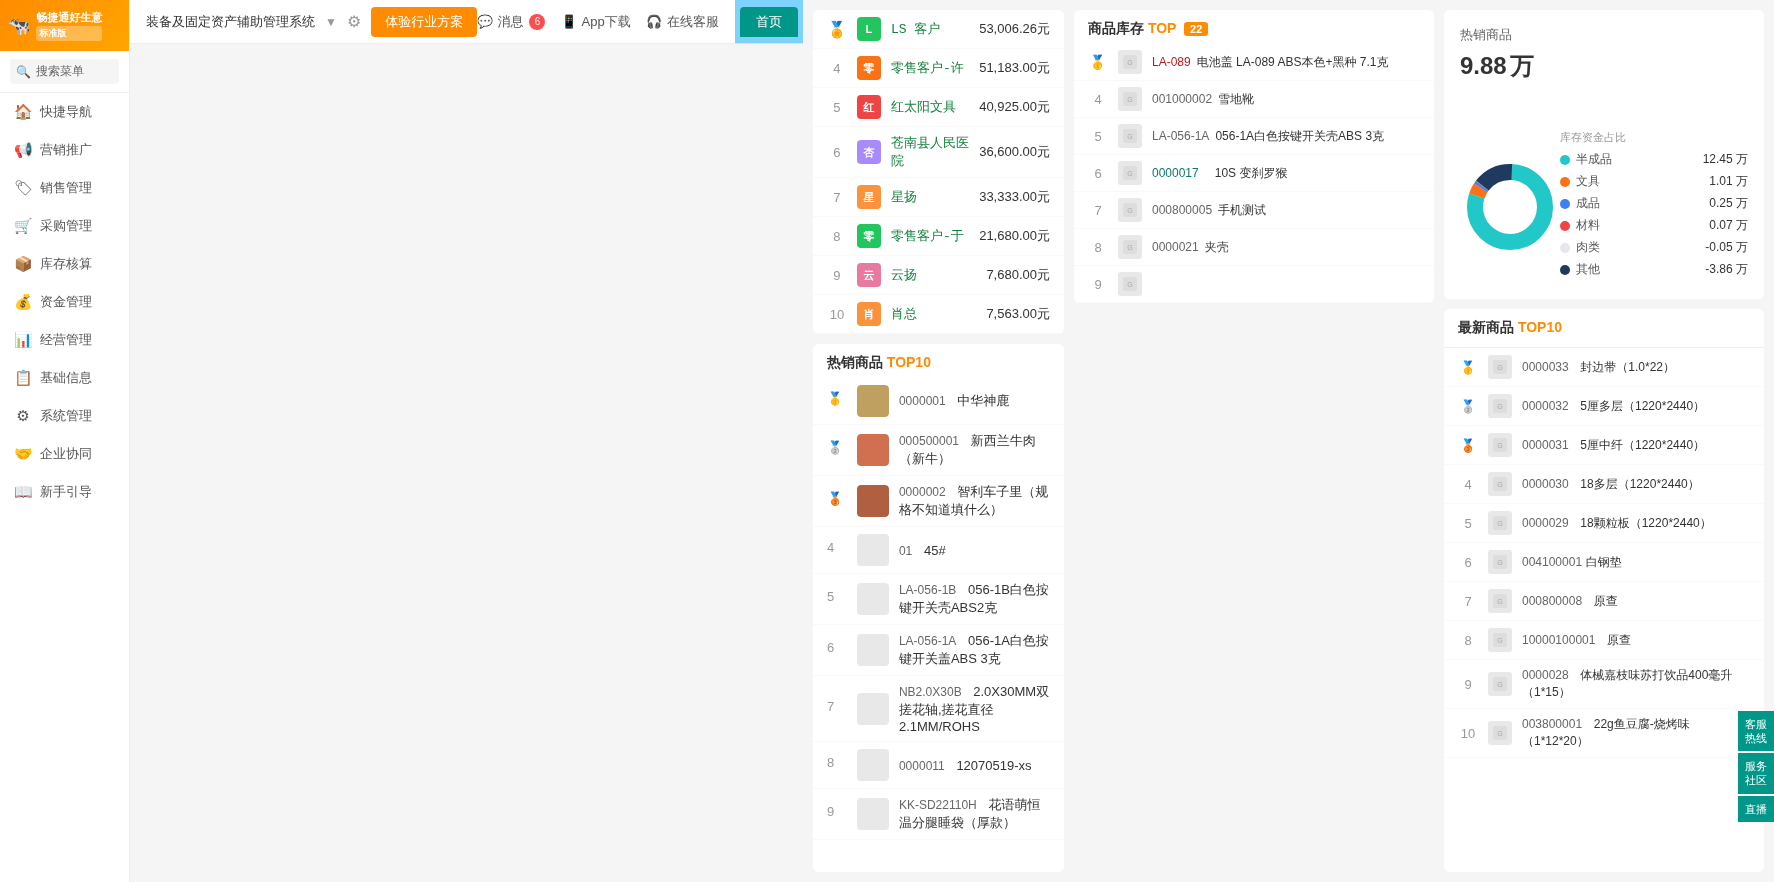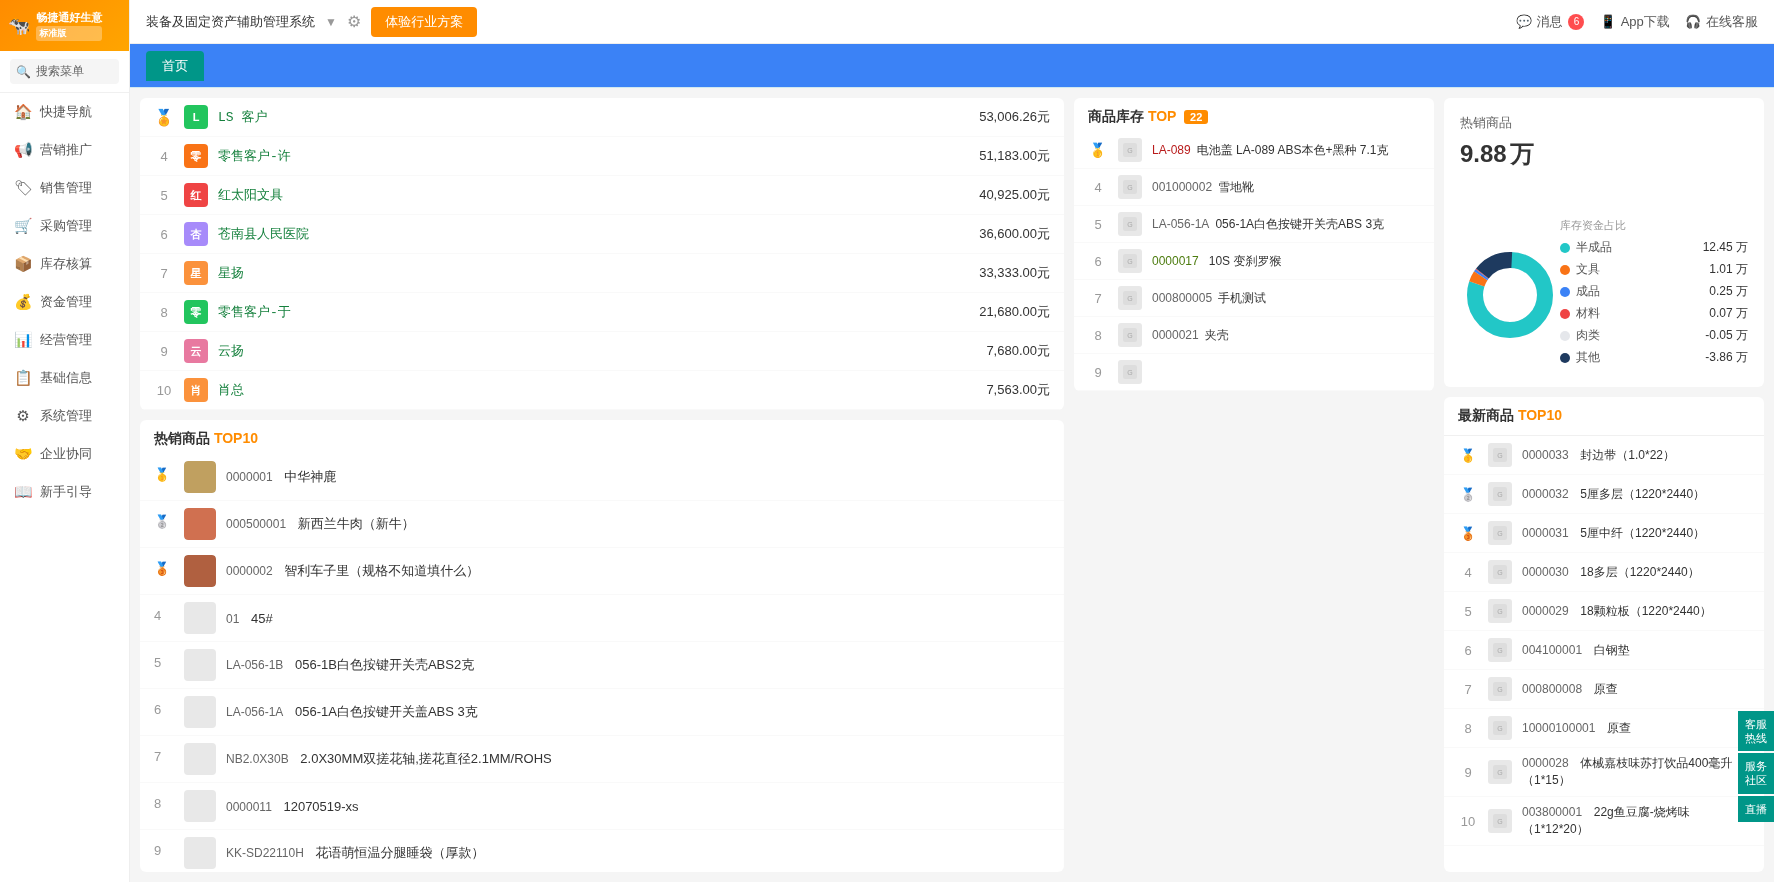--- a/index.html
+++ b/index.html
@@ -63,21 +63,21 @@
       color: #555;
       font-size: 13px;
       transition: background 0.2s;
     }
     .sidebar-nav-item .nav-icon { font-size: 15px; width: 18px; text-align: center; }
 
     
     .main-area {
       flex: 1;
       display: flex;
-      flex-direction: column;
+      flex-direction: row;
       overflow: hidden;
     }
 
     
     .top-header {
       background: #fff;
       border-bottom: 1px solid #eee;
       padding: 0 16px;
       height: 44px;
       display: flex;
@@ -127,23 +127,23 @@
       width: 16px;
       height: 16px;
       display: flex;
       align-items: center;
       justify-content: center;
       margin-left: 2px;
     }
 
     
     .page-tabs {
-      background: #3b82f6;
+      background: #7dd3fc;
       border-bottom: 1px solid #d0e8f0;
-      padding: 0 16px;
+      padding: 0 5px;
       height: 44px;
       display: flex;
       align-items: center;
       flex-shrink: 0;
     }
     .page-tab {
       padding: 6px 16px;
       cursor: pointer;
       font-size: 13px;
       color: #555;
@@ -703,21 +703,21 @@
             <div class="product-rank-row">
     <div class="pr-badge">
                 <span style="color:#999;font-size:13px;">6</span>
               </div>
     <div class="pr-icon">
       <svg width="14" height="14" viewBox="0 0 14 14">
                   <rect width="14" height="14" rx="2" fill="#ddd"></rect>
                   <text x="7" y="10" text-anchor="middle" font-size="7" fill="#aaa">G</text>
                 </svg>
     </div>
-    <div class="pr-name"><span style="color:#4d7c0f;margin-right:10px;">0000017</span>10S 变刹罗猴</div>
+    <div class="pr-name"><span style="color:#0f766e;margin-right:16px;">0000017</span>10S 变刹罗猴</div>
   </div>
             <div class="product-rank-row">
     <div class="pr-badge">
                 <span style="color:#999;font-size:13px;">7</span>
               </div>
     <div class="pr-icon">
       <svg width="14" height="14" viewBox="0 0 14 14">
                   <rect width="14" height="14" rx="2" fill="#ddd"></rect>
                   <text x="7" y="10" text-anchor="middle" font-size="7" fill="#aaa">G</text>
                 </svg>
@@ -891,21 +891,21 @@
                 <span style="color:#999;font-size:13px;">6</span>
               </div>
     <div class="lr-icon">
       <svg width="14" height="14" viewBox="0 0 14 14">
                   <rect width="14" height="14" rx="2" fill="#ddd"></rect>
                   <text x="7" y="10" text-anchor="middle" font-size="7" fill="#aaa">G</text>
                 </svg>
     </div>
     <div>
       <span class="lr-code">004100001</span>
-      <span style="margin-left:8px;" class="lr-name">白钢垫</span>
+      <span style="" class="lr-name">白钢垫</span>
     </div>
   </div>
             <div class="latest-row">
     <div class="lr-badge">
                 <span style="color:#999;font-size:13px;">7</span>
               </div>
     <div class="lr-icon">
       <svg width="14" height="14" viewBox="0 0 14 14">
                   <rect width="14" height="14" rx="2" fill="#ddd"></rect>
                   <text x="7" y="10" text-anchor="middle" font-size="7" fill="#aaa">G</text>

